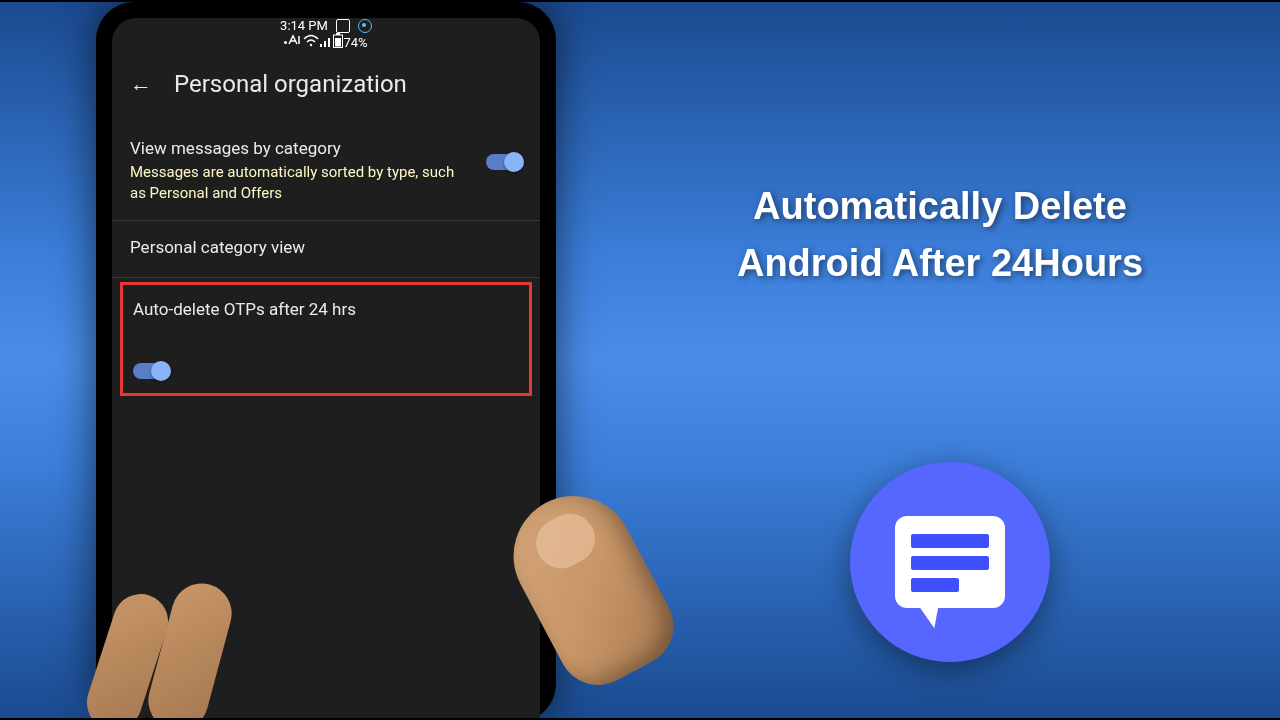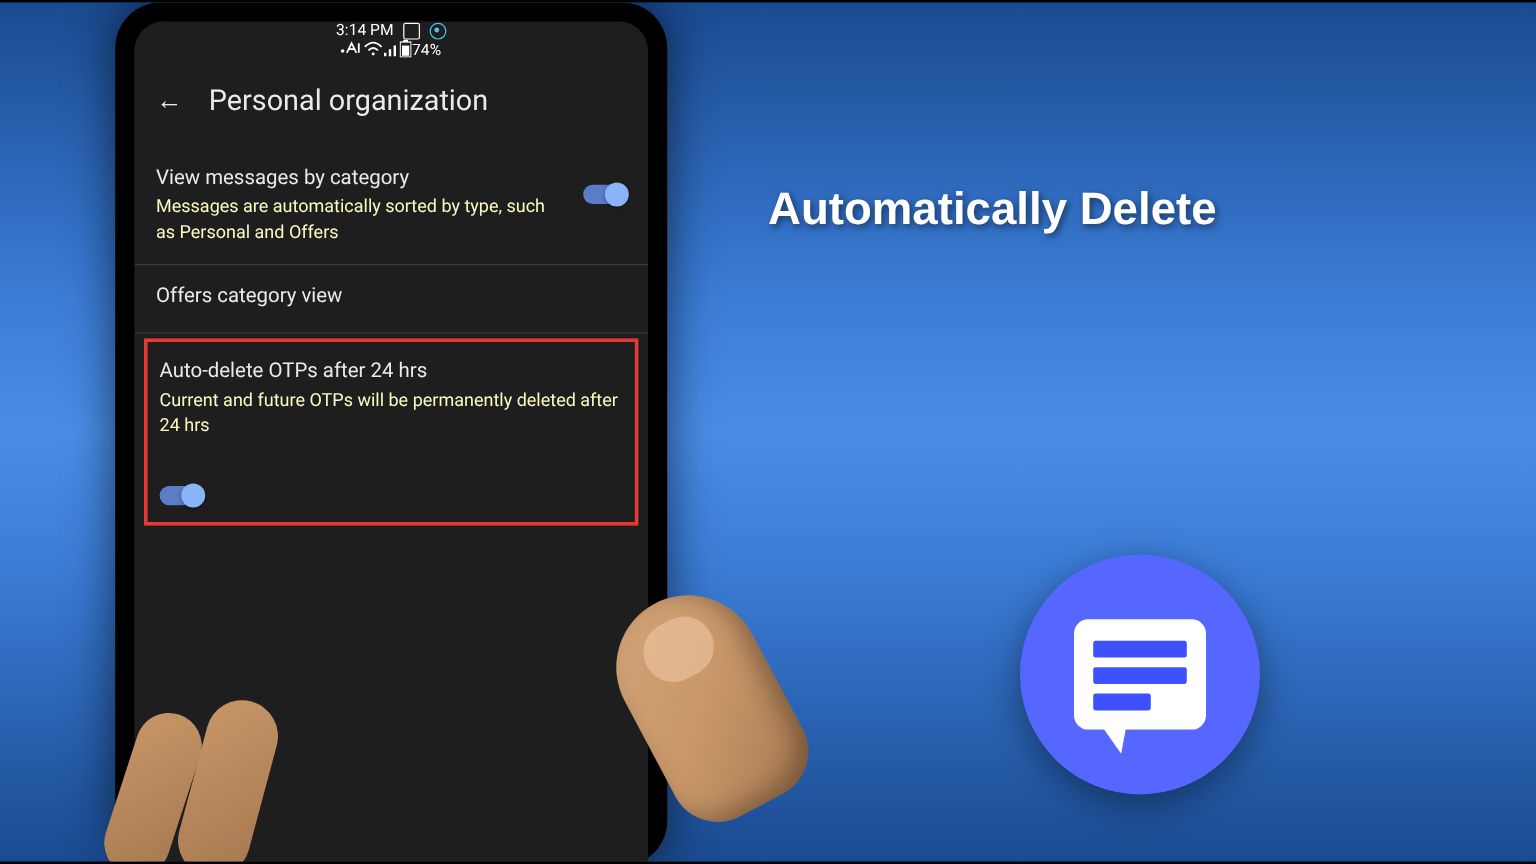--- a/index.html
+++ b/index.html
@@ -86,23 +86,23 @@
       background: rgba(255,220,190,0.4); border-radius: 30px;
       top: 18px; left: 30px;
     }
     .finger1, .finger2 {
       position: absolute; background: linear-gradient(135deg, #c89668 0%, #a67850 100%);
       border-radius: 30px;
     }
     .finger1 { width: 60px; height: 150px; left: -220px; top: 130px; transform: rotate(15deg); }
     .finger2 { width: 55px; height: 140px; left: -280px; top: 140px; transform: rotate(18deg); }
     .promo-text {
-      position: absolute; left: 640px; top: 145px; width: 600px;
+      position: absolute; left: 640px; top: 176px; width: 600px;
       color: #fff; font-size: 38px; font-weight: 700;
-      line-height: 1.5; text-align: left;
+      line-height: 1.5; text-align: center;
       text-shadow: 2px 2px 6px rgba(0,0,0,0.5);
       font-family: Arial, sans-serif;
     }
     .app-badge {
       position: absolute; left: 850px; top: 460px;
       width: 200px; height: 200px; background: #5667ff;
       border-radius: 50%; display: flex; align-items: center; justify-content: center;
       box-shadow: 0 8px 30px rgba(0,0,0,0.4);
     }
     .chat-bubble {
@@ -160,45 +160,45 @@
     <div class="setting-row">
       <div class="setting-text">
         <div class="setting-title">View messages by category</div>
         <div class="setting-desc">Messages are automatically sorted by type, such as Personal and Offers</div>
       </div>
       <div class="toggle"></div>
     </div>
 
     <div class="setting-row">
       <div class="setting-text">
-        <div class="setting-title">Offers category view</div>
+        <div class="setting-title">Personal category view</div>
       </div>
     </div>
 
     <div class="highlight-box">
       <div class="setting-row no-border">
         <div class="setting-text">
           <div class="setting-title">Auto-delete OTPs after 24 hrs</div>
-          <div class="setting-desc">Current and future OTPs will be permanently deleted after 24 hrs</div>
         </div>
         <div class="toggle"></div>
       </div>
     </div>
 
   </div>
 </div>
 
 <div class="hand">
   <div class="finger2"></div>
   <div class="finger1"></div>
   <div class="thumb"></div>
 </div>
 
 <div class="promo-text">
   <div>Automatically Delete</div>
+  <div>Android After 24Hours</div>
 </div>
 
 <div class="app-badge">
   <div class="chat-bubble">
     <div class="chat-line l1"></div>
     <div class="chat-line l2"></div>
     <div class="chat-line l3"></div>
   </div>
 </div>
 

